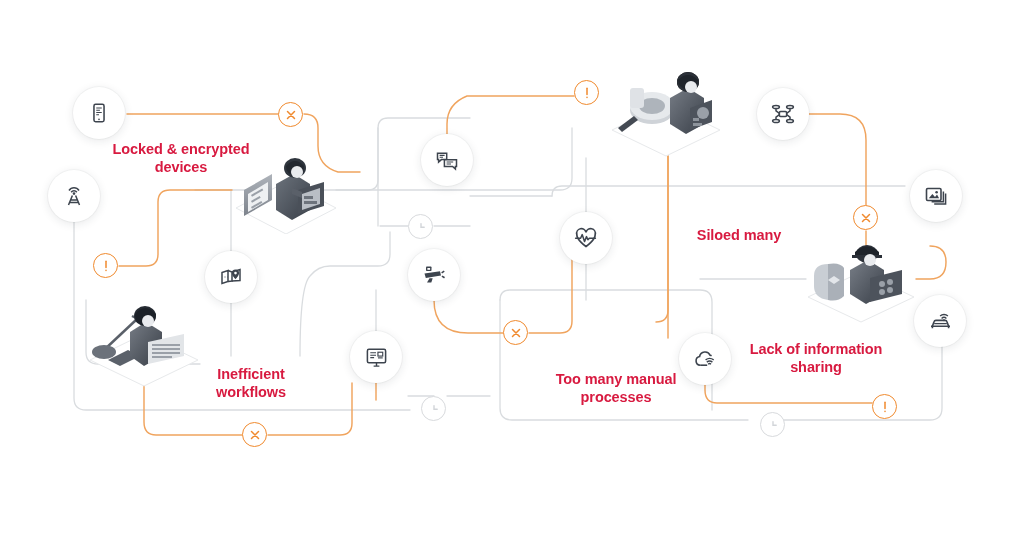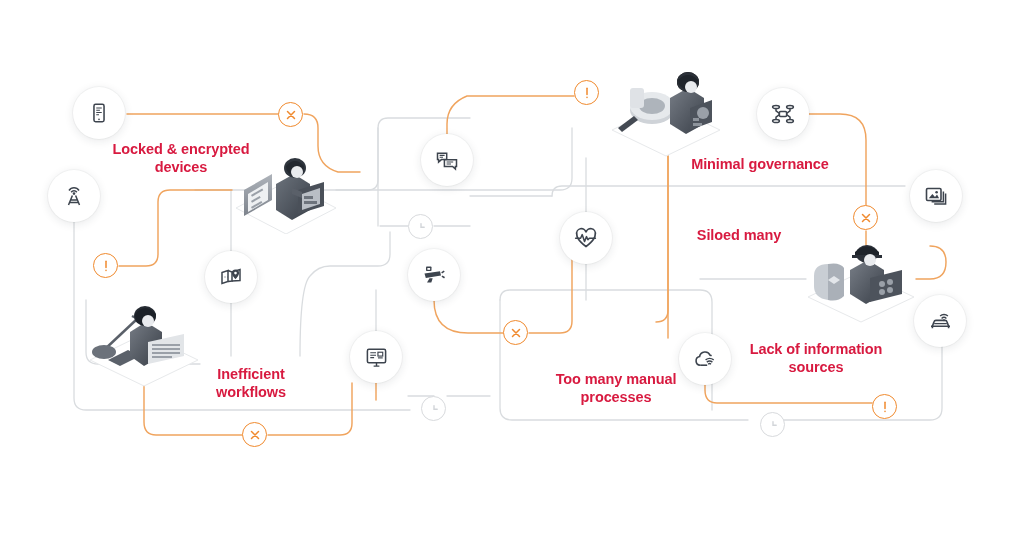--- a/index.html
+++ b/index.html
@@ -439,26 +439,25 @@
   <div class="marker clock" style="left:760px;top:412px;">
     <svg width="12" height="12" viewBox="0 0 12 12" stroke="#d2d5d9" stroke-width="1.4" stroke-linecap="round" fill="none">
         <path d="M6 2.6v3.6h3.2"></path>
       </svg>
   </div>
 
   <div class="label" style="left:110px;top:140px;width:142px;">Locked &amp; encrypted
 devices</div>
 
 
-  <div class="label" style="left:687px;top:155px;width:146px;">Minimal governance</div>
 
   <div class="label" style="left:693px;top:226px;width:92px;">Siloed many</div>
 
   <div class="label" style="left:551px;top:370px;width:130px;">Too many manual
 processes</div>
 
   <div class="label" style="left:205px;top:365px;width:92px;">Inefficient
 workflows</div>
 
   <div class="label" style="left:740px;top:340px;width:152px;">Lack of information
-sources</div>
+sharing</div>
 
 </div>
 
 </body></html>

